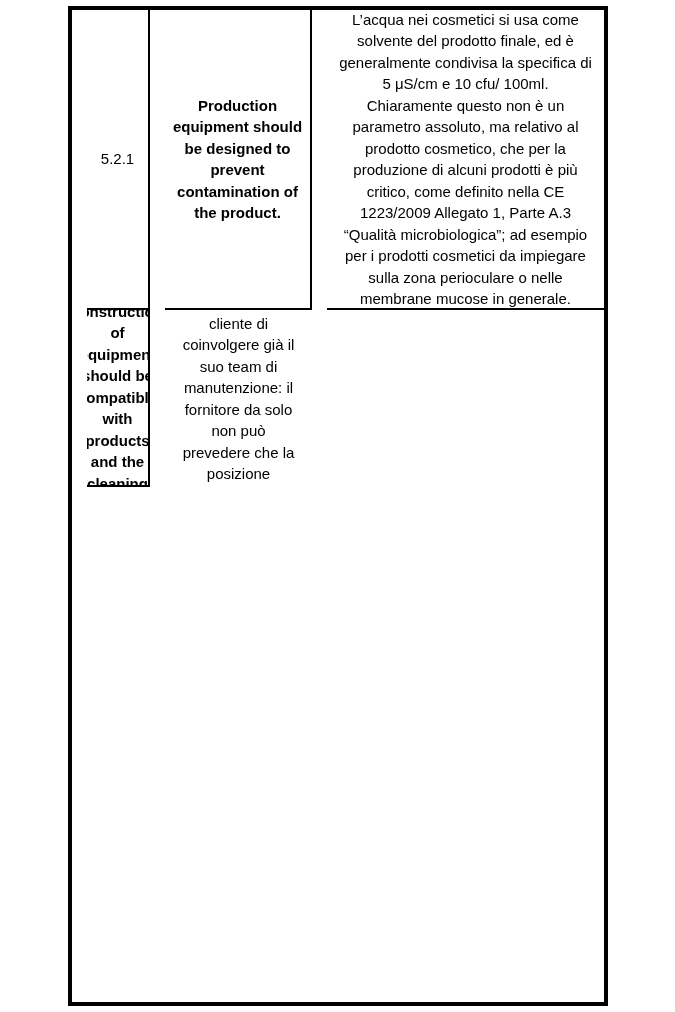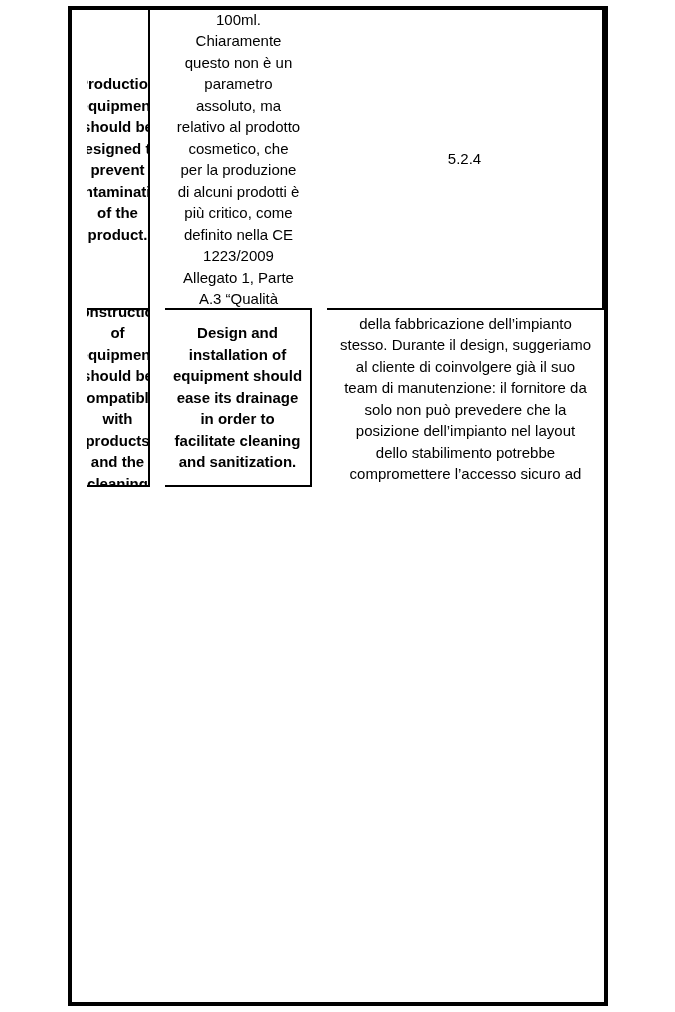--- a/index.html
+++ b/index.html
@@ -58,24 +58,23 @@
     line-height: 21.5px;
     padding: 6px 11px;
   }
 </style>
 </head>
 <body>
 
 <div class="page">
   <div class="tbl">
 
+    <div class="cell c-id cb rb">5.2.1</div>
     <div class="cell c-en cb rb">Production equipment should be designed to prevent contamination of the product.</div>
     <div class="cell c-it rb">L’acqua nei cosmetici si usa come solvente del prodotto finale, ed è generalmente condivisa la specifica di 5 μS/cm e 10 cfu/ 100ml. Chiaramente questo non è un parametro assoluto, ma relativo al prodotto cosmetico, che per la produzione di alcuni prodotti è più critico, come definito nella CE 1223/2009 Allegato 1, Parte A.3 “Qualità microbiologica”; ad esempio per i prodotti cosmetici da impiegare sulla zona perioculare o nelle membrane mucose in generale.</div>
 
-    <div class="cell c-id cb rb">5.2.4</div>
     <div class="cell c-en cb rb">The prevedere used in the construction of equipment should be compatible with products and the cleaning and sanitizing agents.</div>
 
-    <div class="cell c-en cb rb">Design and installation of equipment should ease its drainage in order to facilitate cleaning and sanitization.</div>
 
     <div class="cell c-it">Il layout dell’impianto dev’essere discusso tra fornitore e cliente prima della fabbricazione dell’impianto stesso. Durante il design, suggeriamo al cliente di coinvolgere già il suo team di manutenzione: il fornitore da solo non può prevedere che la posizione dell’impianto nel layout dello stabilimento potrebbe compromettere l’accesso sicuro ad alcuni componenti durante la manutenzione periodica.</div>
 
   </div>
 </div>
 
 </body></html>

